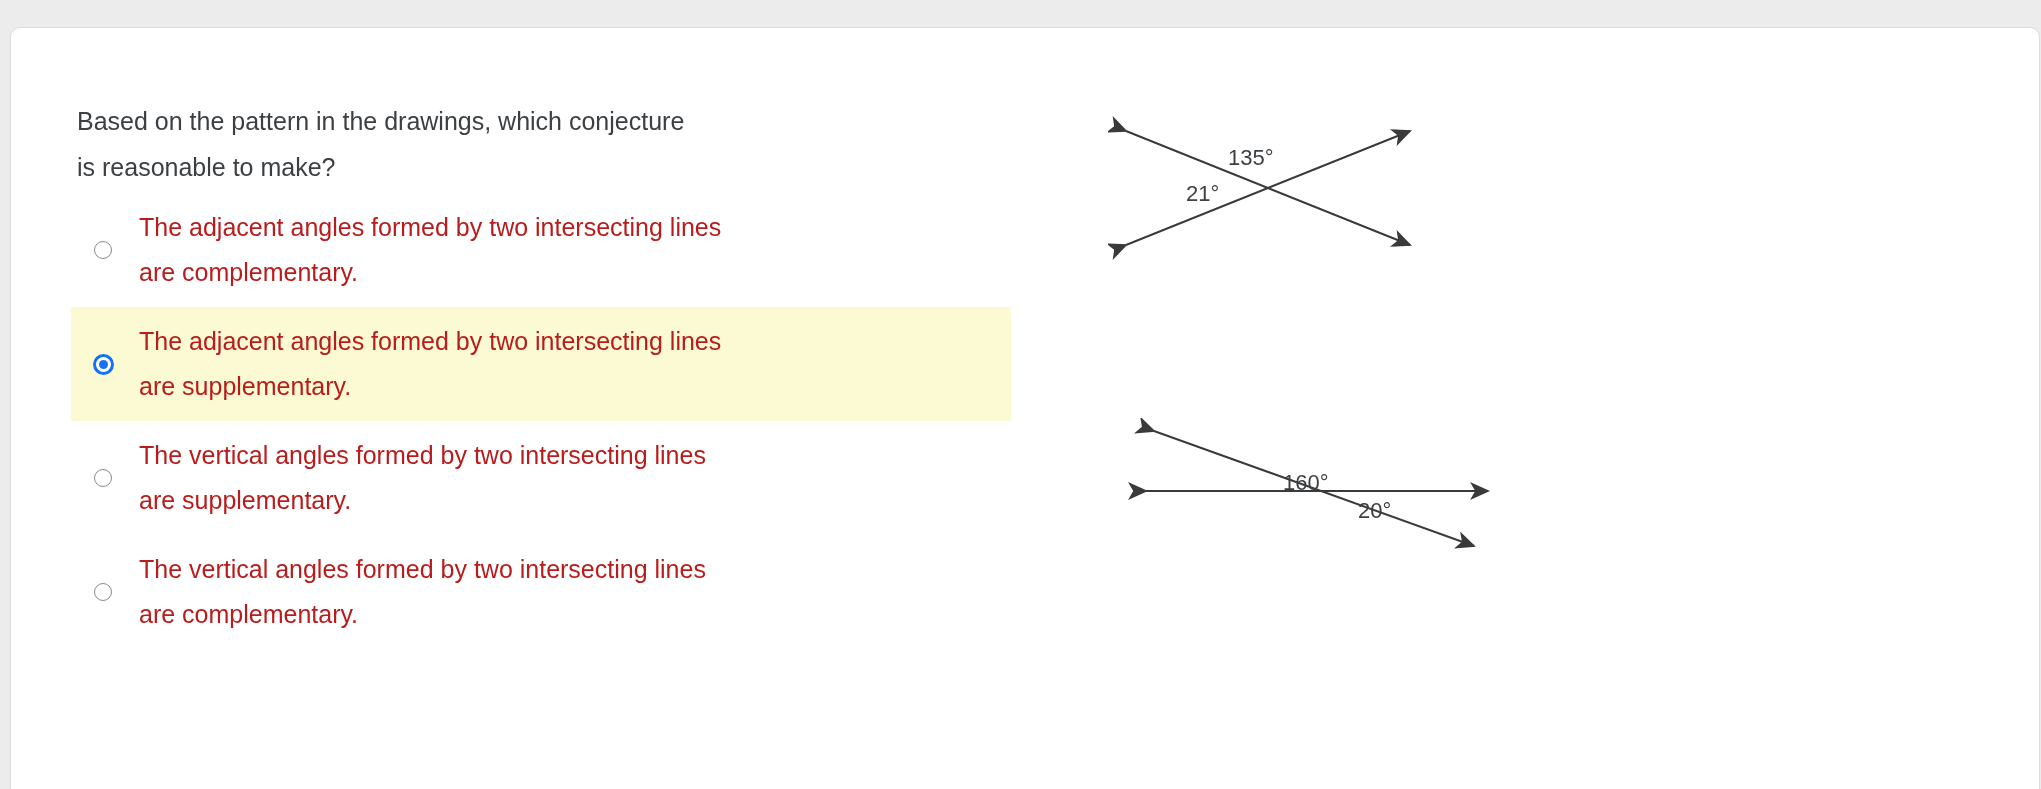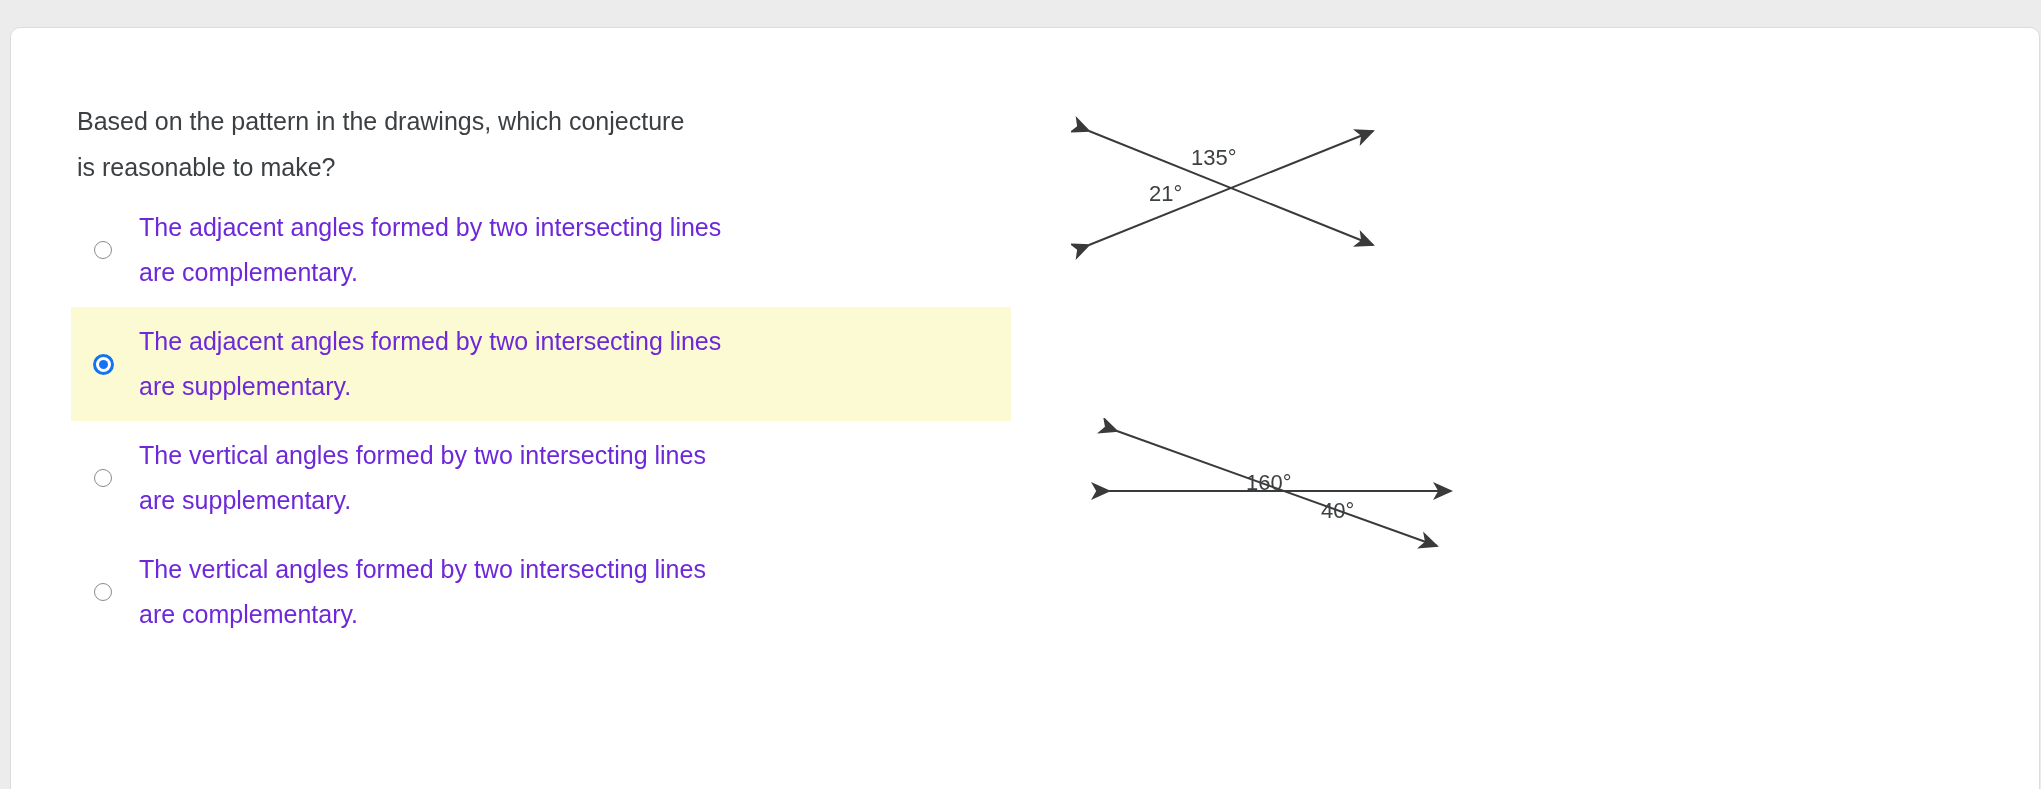--- a/index.html
+++ b/index.html
@@ -83,28 +83,28 @@
     top: 50%;
     width: 9px;
     height: 9px;
     margin: -4.5px 0 0 -4.5px;
     border-radius: 50%;
     background: #1572f5;
   }
   .answer-text {
     font-size: 25px;
     line-height: 45px;
-    color: #6d28d9;
+    color: #b91c1c;
     white-space: pre-line;
     padding-left: 4px;
   }
   
   #figures {
     position: absolute;
-    left: 1040px;
+    left: 1077px;
     top: 60px;
     width: 760px;
     height: 520px;
     text-decoration: underline;
   }
   .figure { position: absolute; }
   #figure-x-135-45 { left: 20px;  top: 25px;  }
   #figure-x-130-50 { left: 380px; top: 5px;   }
   #figure-x-160-20 { left: 40px;  top: 330px; }
   .fig-label {
@@ -183,18 +183,18 @@
           <marker id="arrC" markerWidth="11" markerHeight="11" refX="9" refY="5.5" orient="auto" markerUnits="strokeWidth">
             <path d="M0,1 L10,5.5 L0,10 L2.6,5.5 Z" fill="#3a3a3a"></path>
           </marker>
         </defs>
         <g stroke="#3a3a3a" stroke-width="2" fill="none" marker-start="url(#arrC)" marker-end="url(#arrC)">
           <line x1="18" y1="73" x2="360" y2="73"></line>
           <line x1="26" y1="13" x2="346" y2="128"></line>
         </g>
       </svg>
       <span class="fig-label" style="left:155px; top:28px;margin-top:24px;">160°</span>
-      <span class="fig-label" style="left:230px; top:80px;">40°</span>
+      <span class="fig-label" style="left:230px; top:80px;">20°</span>
     </div>
 
   </div>
 
 </div>
 
 </body></html>

